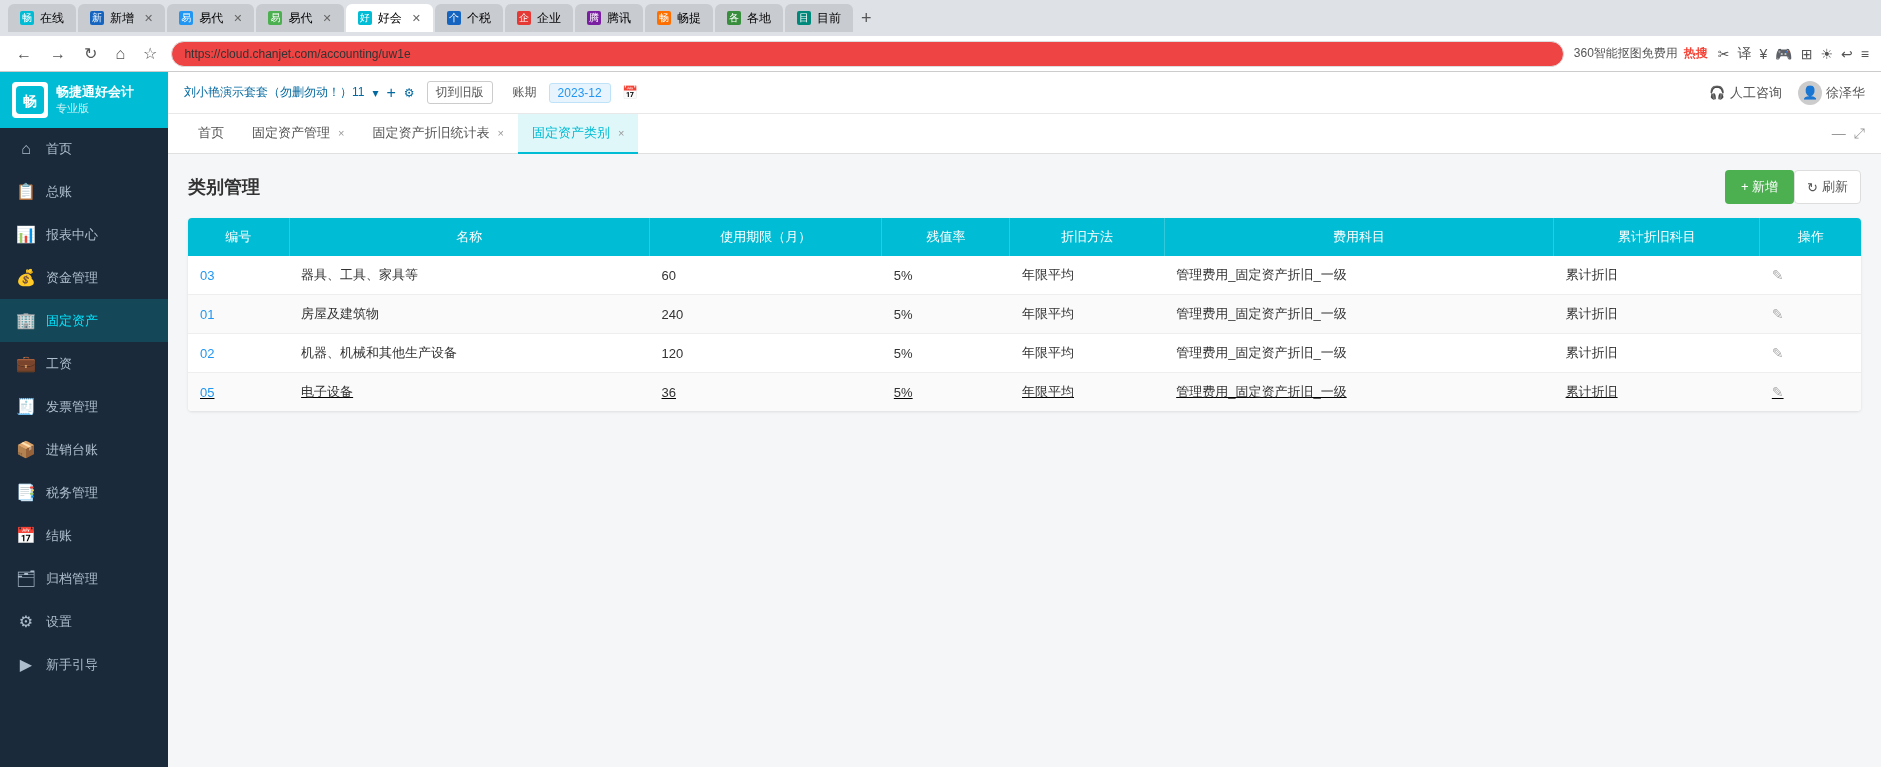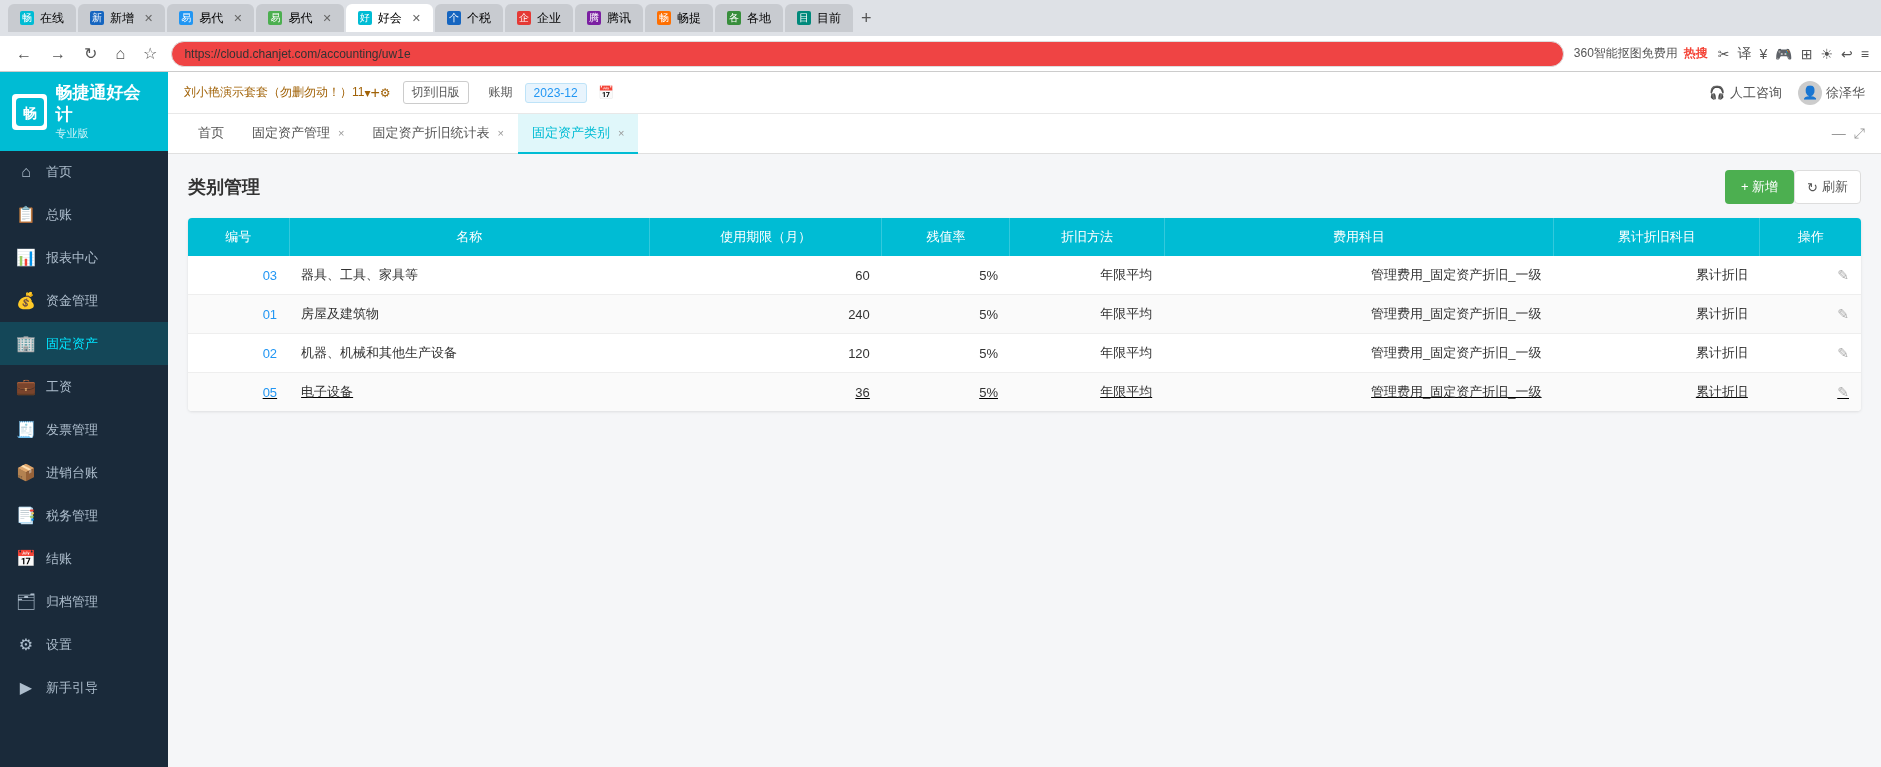--- a/index.html
+++ b/index.html
@@ -22,33 +22,33 @@
     .toolbar-icons { display: flex; align-items: center; gap: 8px; }
     .tool-icon { font-size: 14px; color: #555; cursor: pointer; }
 
     
     .app-wrapper { display: flex; height: calc(767px - 72px); }
 
     
     .sidebar { width: 168px; background: #1a2a3a; display: flex; flex-direction: column; height: 100%; overflow-y: auto; }
     .sidebar-logo { background: #00bcd4; padding: 10px 12px; display: flex; align-items: center; gap: 8px; }
     .logo-icon { width: 36px; height: 36px; background: #fff; border-radius: 4px; display: flex; align-items: center; justify-content: center; font-size: 10px; color: #00bcd4; font-weight: bold; }
-    .logo-text { color: #fff; font-size: 17px; font-weight: bold; line-height: 1.3; }
+    .logo-text { color: #fff; font-size: 13px; font-weight: bold; line-height: 1.3; }
     .logo-sub { color: rgba(255,255,255,0.8); font-size: 11px; }
     .sidebar-item { display: flex; align-items: center; gap: 10px; padding: 12px 16px; color: #adbdcc; cursor: pointer; transition: background 0.2s; }
     .sidebar-item.active { background: rgba(0,188,212,0.2); color: #00e5ff; }
     .sidebar-item-icon { font-size: 16px; width: 20px; text-align: center; }
     .sidebar-item-label { font-size: 13px; }
 
     
     .main-content { flex: 1; display: flex; flex-direction: column; background: #f5f6f8; overflow: hidden; }
 
     
     .top-header { background: #fff; padding: 6px 16px; display: flex; align-items: center; gap: 12px; border-bottom: 1px solid #e8e8e8; height: 42px; }
-    .account-info { display: flex; align-items: center; font-size: 12px; color: #a16207; }
+    .account-info { display: flex; align-items: center; gap: 8px; font-size: 12px; color: #0369a1; }
     .period-tag { background: #e8f4fd; border: 1px solid #bee3f8; border-radius: 3px; padding: 2px 8px; font-size: 12px; color: #2196f3; }
     .switch-btn { border: 1px solid #ccc; border-radius: 3px; padding: 2px 8px; font-size: 12px; background: #fff; cursor: pointer; color: #555; }
     .top-right { margin-left: auto; display: flex; align-items: center; gap: 16px; font-size: 13px; color: #555; }
     .service-btn { display: flex; align-items: center; gap: 4px; cursor: pointer; }
     .user-info { display: flex; align-items: center; gap: 4px; cursor: pointer; }
 
     
     .page-tabs { background: #fff; display: flex; align-items: center; padding: 0 16px; border-bottom: 1px solid #e0e0e0; height: 40px; gap: 0; }
     .page-tab { display: flex; align-items: center; gap: 6px; padding: 0 14px; height: 40px; font-size: 13px; color: #555; cursor: pointer; border-bottom: 2px solid transparent; }
     .page-tab.active { color: #00bcd4; border-bottom: 2px solid #00bcd4; background: #e0f7fa; }
@@ -63,21 +63,21 @@
     .btn-add { background: #4caf50; color: #fff; border: none; border-radius: 4px; padding: 7px 16px; font-size: 13px; cursor: pointer; display: flex; align-items: center; gap: 4px; }
     .btn-refresh { background: #fff; color: #555; border: 1px solid #ddd; border-radius: 4px; padding: 7px 12px; font-size: 13px; cursor: pointer; display: flex; align-items: center; gap: 4px; }
 
     
     .data-table { width: 100%; border-collapse: collapse; background: #fff; border-radius: 4px; overflow: hidden; box-shadow: 0 1px 3px rgba(0,0,0,0.1); }
     .data-table thead tr { background: #00bcd4; color: #fff; }
     .data-table thead th { padding: 10px 12px; font-weight: 500; font-size: 13px; text-align: center; border-right: 1px solid rgba(255,255,255,0.2); }
     .data-table thead th:last-child { border-right: none; }
     .data-table tbody tr { border-bottom: 1px solid #eee; }
     .data-table tbody tr:last-child { border-bottom: none; }
-    .data-table tbody td { padding: 10px 12px; text-align: right; font-size: 13px; color: #333; }
+    .data-table tbody td { padding: 10px 12px; text-align: left; font-size: 13px; color: #333; }
     .data-table tbody td.name-col { text-align: left; }
     .code-link { color: #2196f3; cursor: pointer; text-decoration: none; }
     .edit-icon { color: #aaa; cursor: pointer; font-size: 14px; }
 
     
     ::-webkit-scrollbar { width: 6px; }
     ::-webkit-scrollbar-track { background: #f1f1f1; }
     ::-webkit-scrollbar-thumb { background: #ccc; border-radius: 3px; }
   </style>
 </head>

